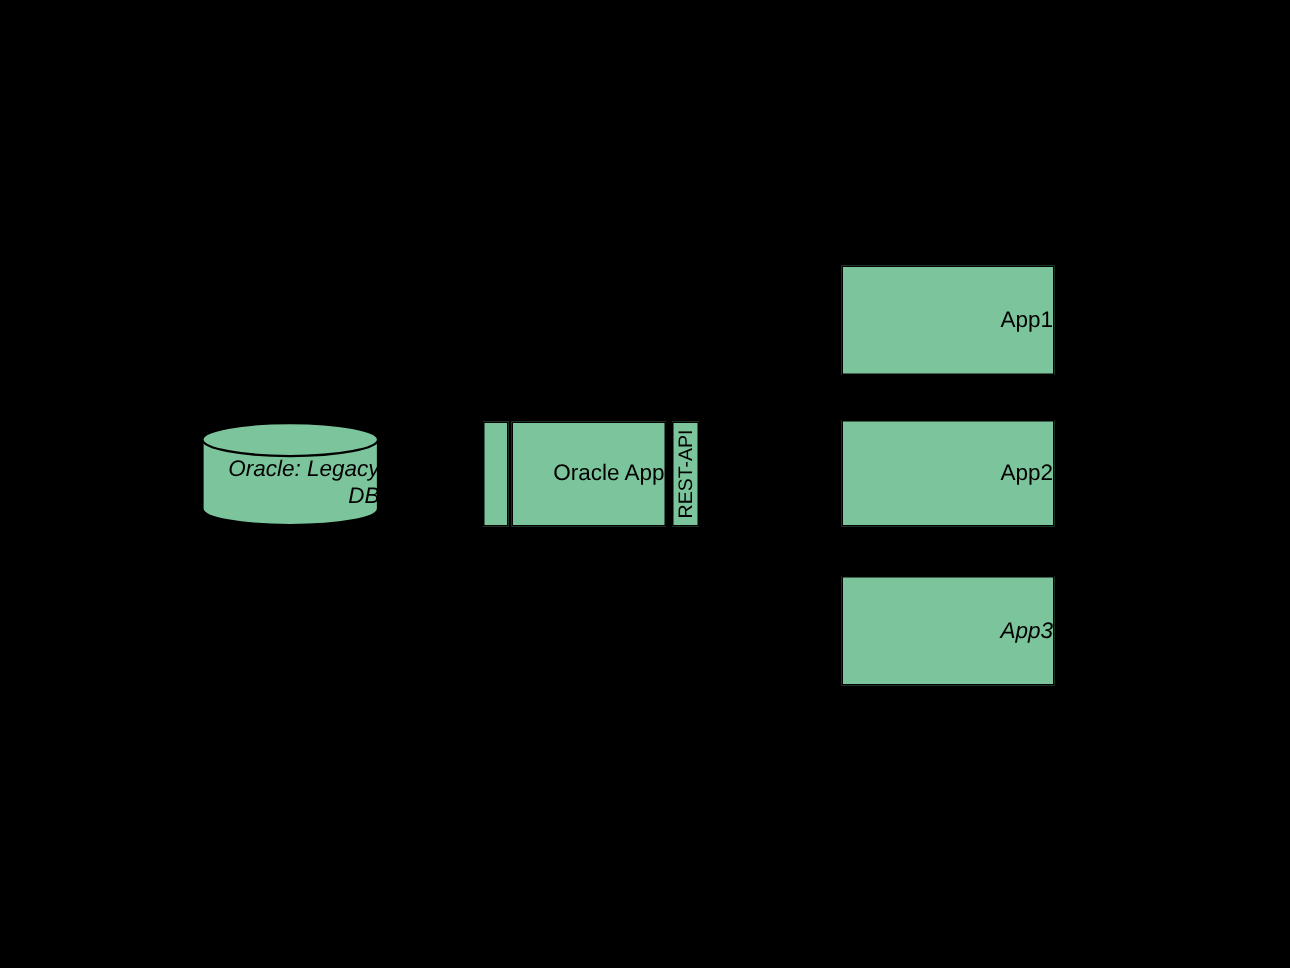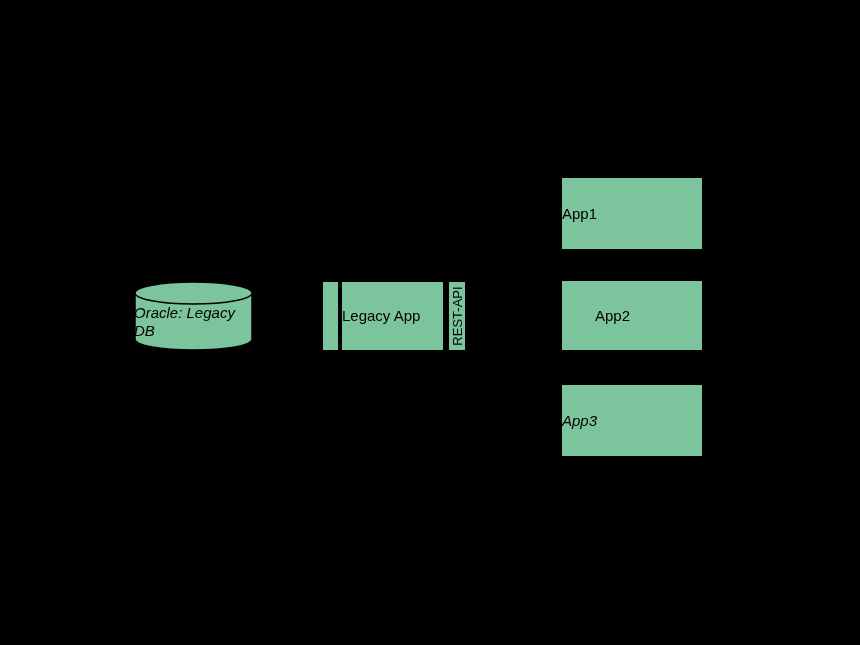--- a/index.html
+++ b/index.html
@@ -15,21 +15,21 @@
     background: #000000;
     overflow: hidden;
     font-family: "Liberation Sans", sans-serif;
   }
 
   
   .shape-label {
     position: absolute;
     left: 0;
     right: 0;
-    text-align: left;
+    text-align: right;
     color: #000000;
     line-height: 1.18;
     pointer-events: none;
     white-space: pre-line;
   }
 
   
   #db-cylinder {
     position: absolute;
     left: 134px;
@@ -114,21 +114,21 @@
     </svg>
     <div class="shape-label" id="db-label">Oracle: Legacy
 DB</div>
   </div>
 
   <div class="rect" id="service-sidebar">
     <div class="shape-label"></div>
   </div>
 
   <div class="rect" id="service-app-box">
-    <div class="shape-label">Legacy App</div>
+    <div class="shape-label">Oracle App</div>
   </div>
 
   <div class="rect" id="rest-api-bar">
     <div id="rest-api-label">REST-API</div>
   </div>
 
   <div class="rect" id="app1-box">
     <div class="shape-label">App1</div>
   </div>
 

